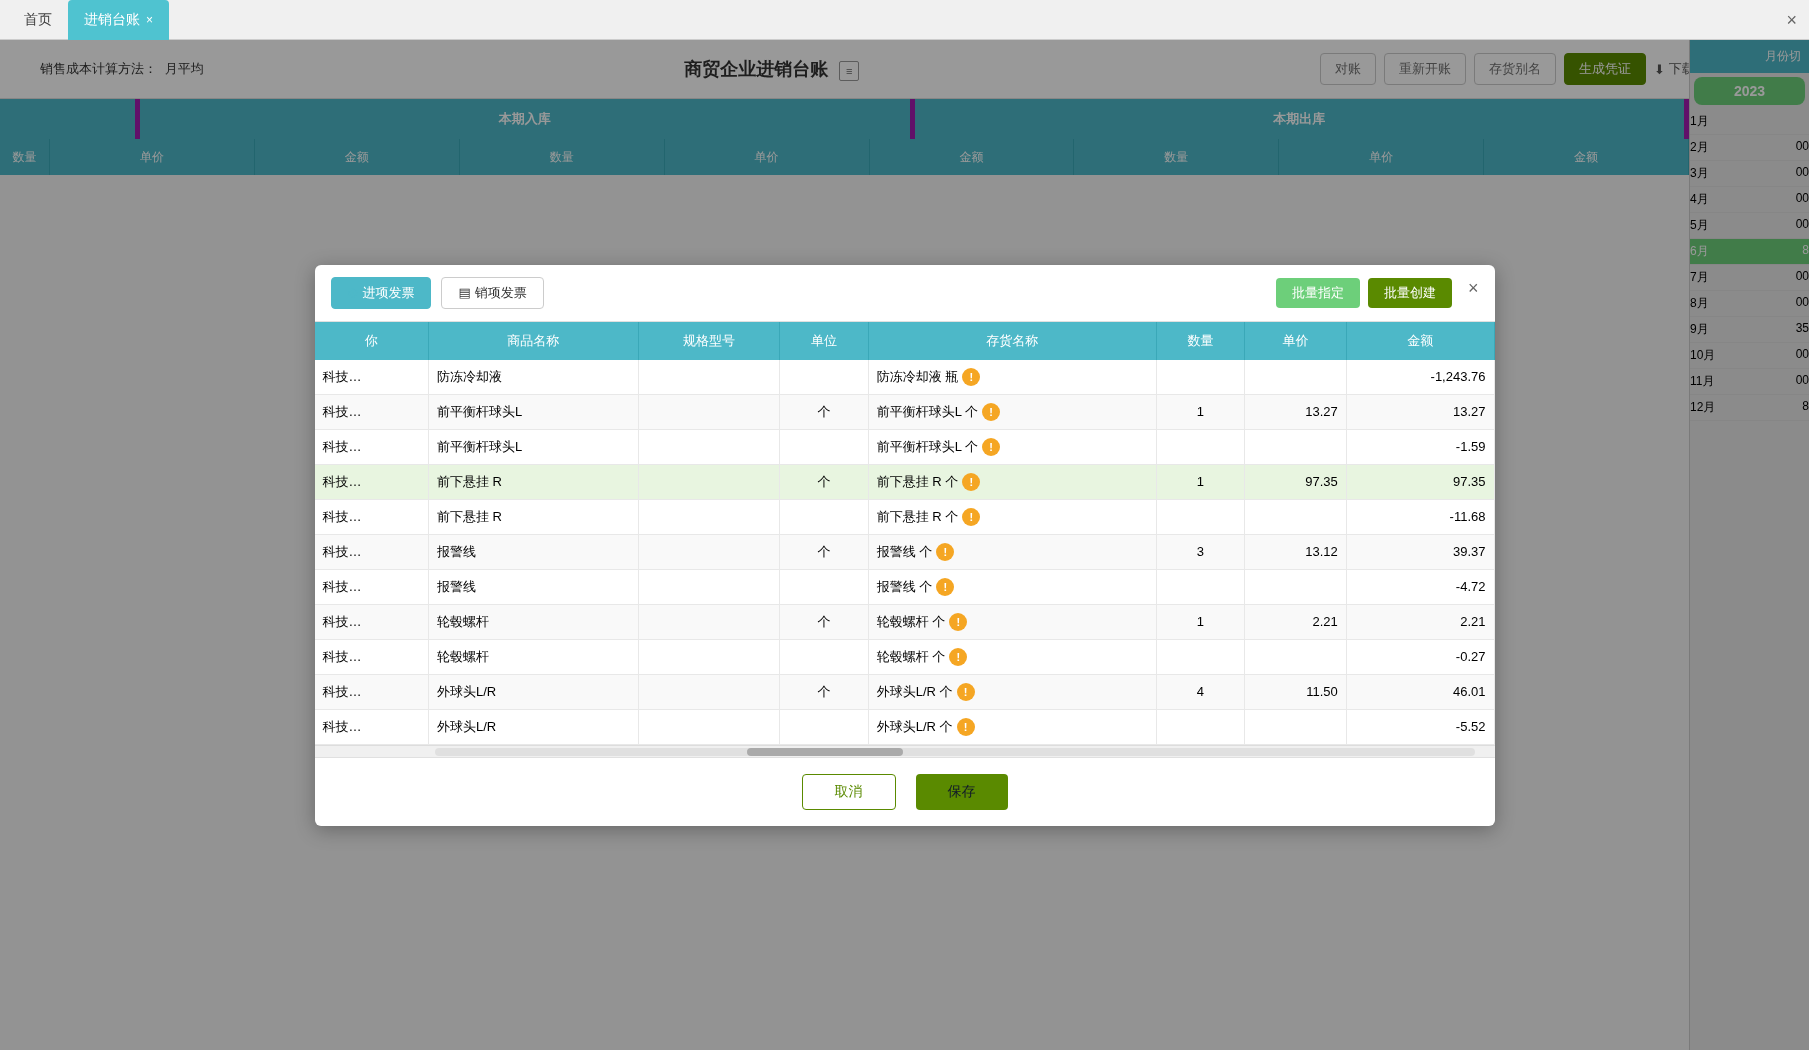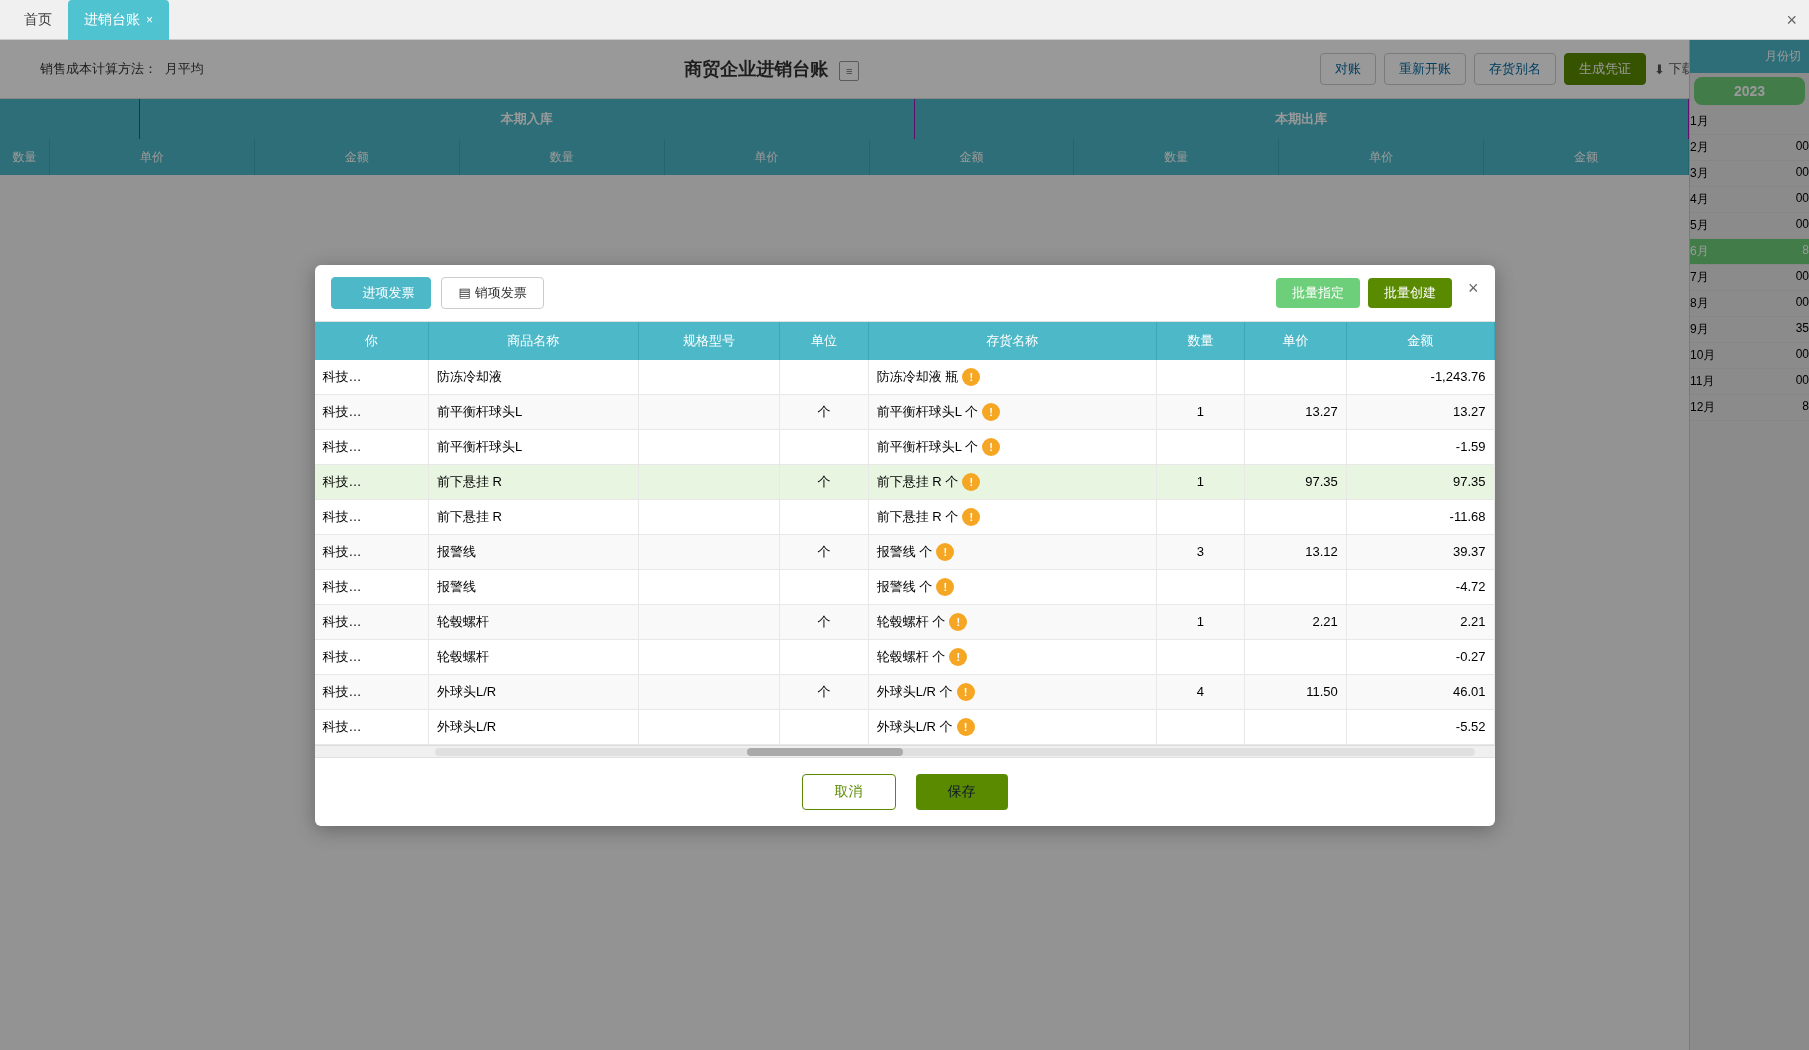--- a/index.html
+++ b/index.html
@@ -38,35 +38,35 @@
     .toolbar-title {
       flex: 1; text-align: center; font-size: 18px; font-weight: bold; color: #333;
     }
     .toolbar-doc-icon {
       display: inline-flex; align-items: center; justify-content: center;
       width: 20px; height: 20px; border: 1px solid #999; border-radius: 2px;
       margin-left: 6px; font-size: 11px; color: #666; cursor: pointer;
     }
     .btn {
       padding: 6px 14px; border-radius: 4px; cursor: pointer; font-size: 13px;
-      border: 1px solid #ccc; background: #fff; color: #0369a1;
+      border: 1px solid #ccc; background: #fff; color: #737373;
     }
     .btn-green {
       background: #5a8a00; color: #fff; border-color: #5a8a00;
     }
     .toolbar-right { display: flex; gap: 8px; align-items: center; }
     .toolbar-action { display: flex; align-items: center; gap: 4px; cursor: pointer; color: #555; font-size: 13px; }
 
     
     .period-header {
       background: #4db8c8; color: #fff; display: flex; height: 40px;
     }
     .period-cell {
       flex: 1; display: flex; align-items: center; justify-content: center;
-      border-right: 1px solid #a21caf; font-size: 13px; font-weight: bold;
+      border-right: 5px solid #a21caf; font-size: 13px; font-weight: bold;
     }
     .sub-header {
       background: #4db8c8; color: #fff; display: flex; height: 36px;
     }
     .sub-cell {
       display: flex; align-items: center; justify-content: center;
       border-right: 1px solid #3aa8b8; font-size: 12px;
     }
 
     

